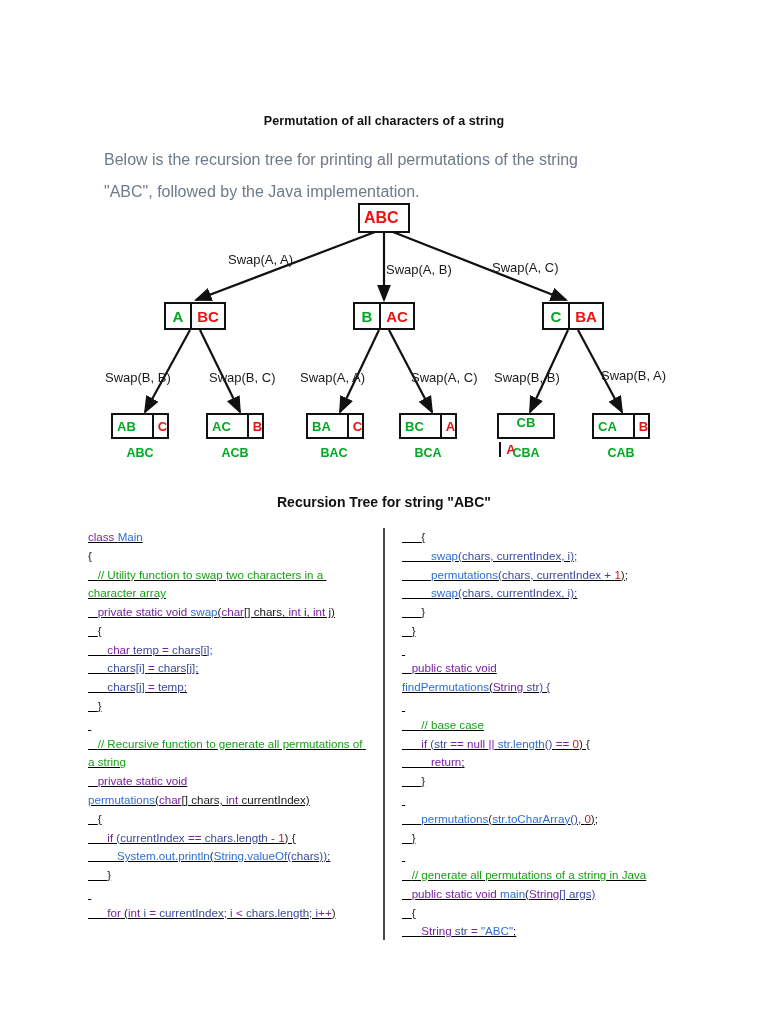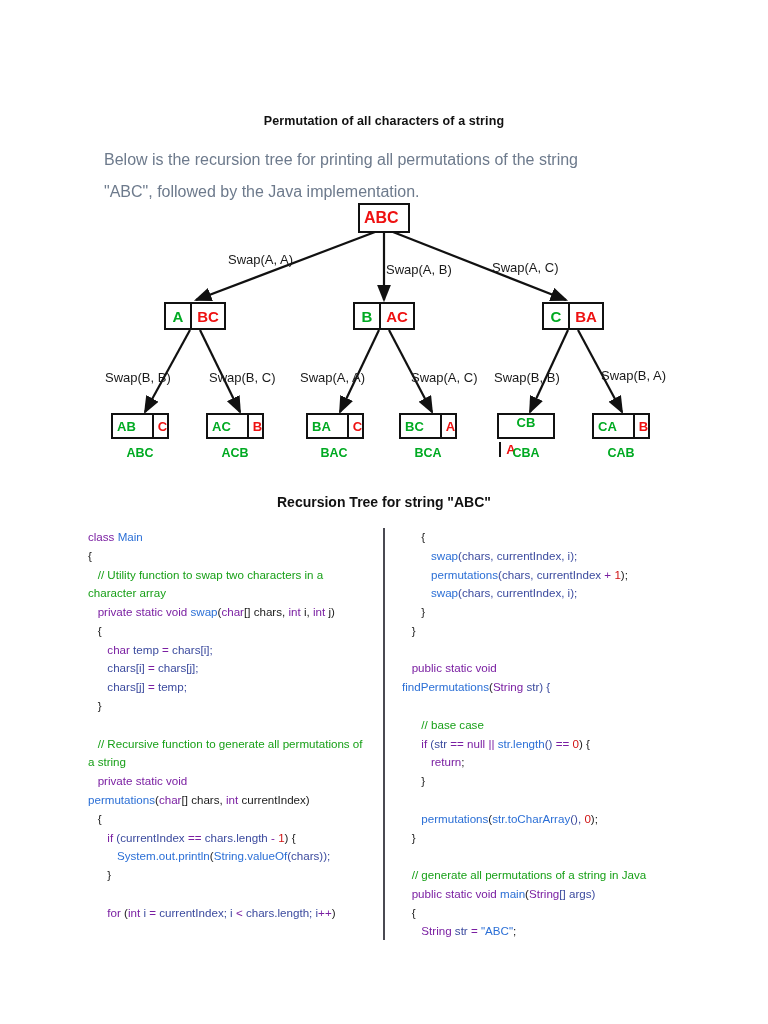--- a/index.html
+++ b/index.html
@@ -62,21 +62,21 @@
   
   .code-wrap{position:absolute;left:0;top:528px;width:768px;height:420px;}
   .divider{
     position:absolute;left:383px;top:0px;width:2px;height:412px;
     background:#4a4a52;
   }
   .col{
     position:absolute;top:0;
     font-family:"Liberation Sans","DejaVu Sans",sans-serif;
     font-size:11.6px;line-height:1.62;
-    white-space:pre-wrap;word-break:break-word;
+    white-space:pre-wrap;word-break:break-word;text-decoration:underline;
   }
   .col-left{left:88px;width:282px;}
   .col-right{left:402px;width:280px;}
   .ln{min-height:1.62em;}
   .k{color:#7a1fa2;}      
   .f{color:#2b6fd6;}      
   .cm{color:#18a018;}     
   .n{color:#d01313;}      
   .p{color:#1a1a1a;}      
   .v{color:#3b4a9e;}      

